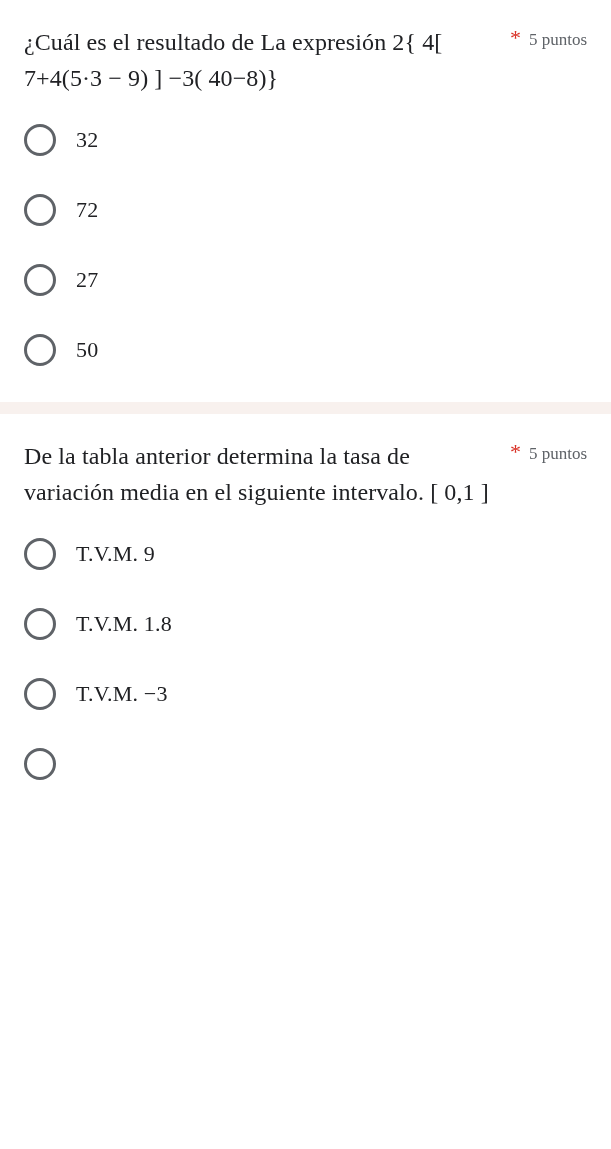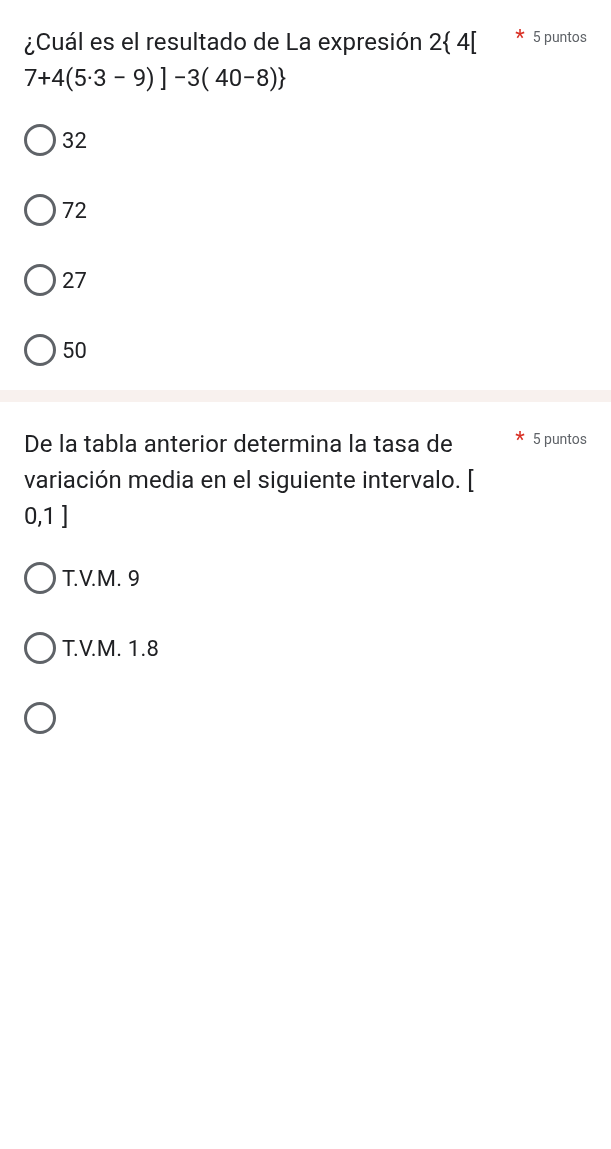--- a/index.html
+++ b/index.html
@@ -7,22 +7,23 @@
       padding: 0;
       box-sizing: border-box;
     }
     body {
       font-family: 'Roboto', Arial, sans-serif;
       background: #fff;
       width: 611px;
       color: #202124;
     }
     .question-block {
-      padding: 24px 24px 24px 24px;
+      padding: 24px 24px 36px 24px;
       background: #fff;
+      font-family: Liberation Serif, serif;
     }
     .divider {
       height: 12px;
       background: #f8f1ee;
       width: 100%;
     }
     .question-header {
       display: flex;
       align-items: flex-start;
       margin-bottom: 28px;
@@ -36,35 +37,35 @@
     }
     .required-asterisk {
       color: #d93025;
       font-size: 22px;
       margin-left: 8px;
       margin-right: 8px;
       line-height: 1.3;
     }
     .points {
       color: #5f6368;
-      font-size: 14px;
+      font-size: 17px;
       white-space: nowrap;
       line-height: 1.5;
       padding-top: 3px;
     }
     .options {
       display: flex;
       flex-direction: column;
       gap: 38px;
       margin-top: 18px;
     }
     .option {
       display: flex;
       align-items: center;
-      gap: 6px;
+      gap: 20px;
       cursor: pointer;
     }
     .radio-circle {
       width: 32px;
       height: 32px;
       border: 3px solid #5f6368;
       border-radius: 50%;
       flex-shrink: 0;
     }
     .option-label {
@@ -122,15 +123,19 @@
     <div class="option">
       <div class="radio-circle"></div>
       <span class="option-label">T.V.M. 9</span>
     </div>
     <div class="option">
       <div class="radio-circle"></div>
       <span class="option-label">T.V.M. 1.8</span>
     </div>
     <div class="option">
       <div class="radio-circle"></div>
+      <span class="option-label">T.V.M. −3</span>
+    </div>
+    <div class="option">
+      <div class="radio-circle"></div>
     </div>
   </div>
 </div>
 
 </body></html>

